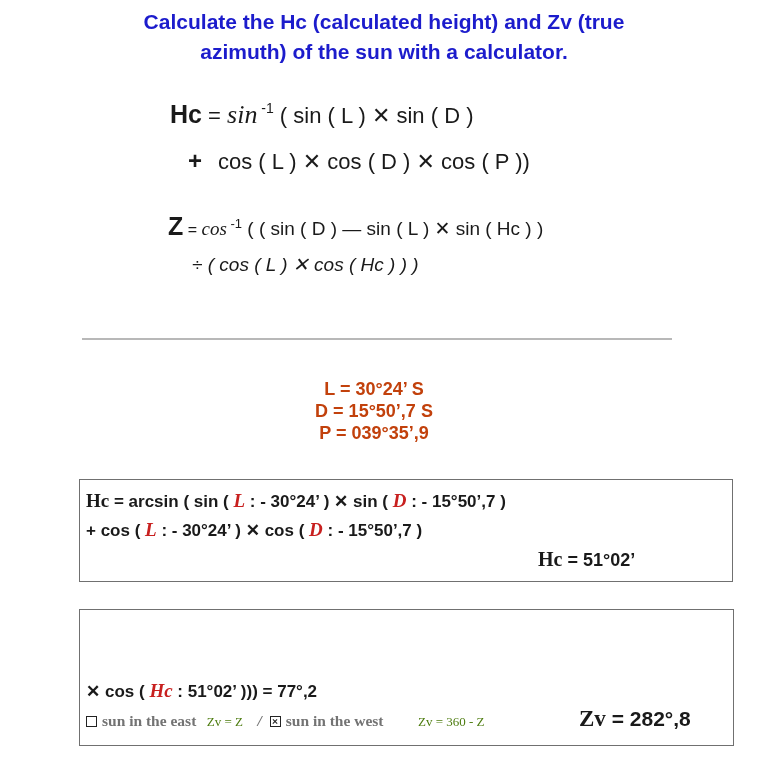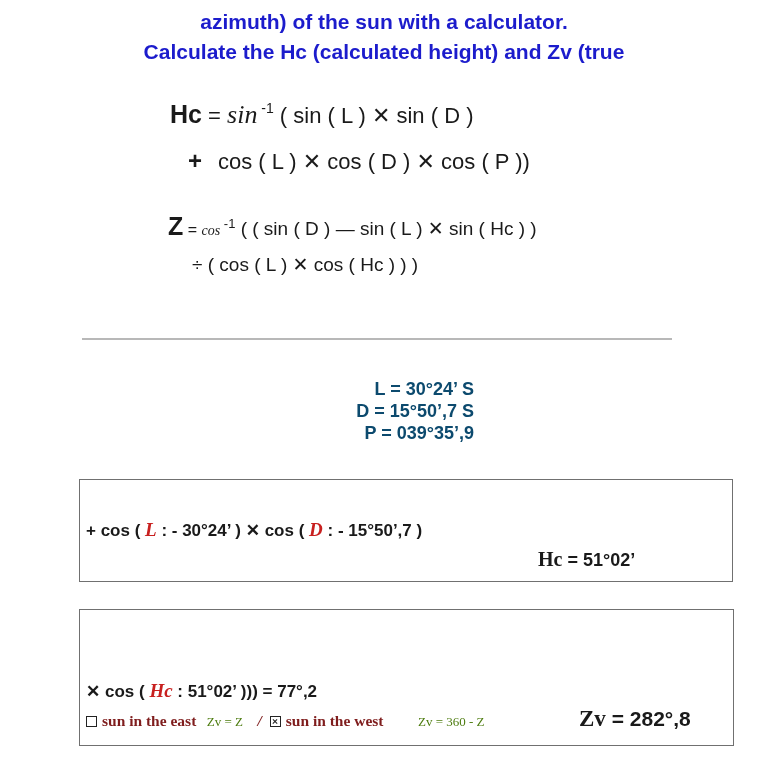--- a/index.html
+++ b/index.html
@@ -5,61 +5,64 @@
   html, body { margin:0; padding:0; background:#ffffff; }
   body { width:768px; height:764px; position:relative; overflow:hidden;
          font-family:"Liberation Sans", sans-serif; color:#1a1a1a; }
   .abs { position:absolute; white-space:nowrap; }
   .title { color:#1c1ccc; font-weight:bold; font-size:21px; line-height:30px; text-align:center; }
   .f1 { font-size:22px; }
   .ser-it { font-family:"Liberation Serif", serif; font-style:italic; }
   .ser { font-family:"Liberation Serif", serif; }
   .sup { font-size:14px; vertical-align:super; position:relative; top:-2px; }
   .bigH { font-weight:bold; font-size:25px; }
-  .given { color:#0c4a6e; font-weight:bold; font-size:18px; text-align:right; line-height:22px; }
+  .given { color:#c2410c; font-weight:bold; font-size:18px; text-align:center; line-height:22px; }
   .box { position:absolute; border:1.5px solid #707070; background:#fff; }
   .bline { font-weight:bold; font-size:17px; line-height:26px; white-space:nowrap; }
   .var { color:#c8201f; font-family:"Liberation Serif", serif; font-style:italic; font-weight:bold; font-size:19px; }
   .hr { position:absolute; left:82px; top:338px; width:590px; height:2px; background:#b8b8b8; }
-  .foot { font-family:"Liberation Serif", serif; font-weight:bold; font-size:15.5px; color:#7f1d1d; }
+  .foot { font-family:"Liberation Serif", serif; font-weight:bold; font-size:15.5px; color:#737373; }
   .small { font-family:"Liberation Serif", serif; font-size:13px; color:#4d7c0f; }
   .cb { display:inline-block; width:11px; height:11px; border:1.5px solid #222; box-sizing:border-box; vertical-align:-1px; margin-right:5px; position:relative; }
   .cb.x::before, .cb.x::after { content:""; position:absolute; left:1px; top:3.5px; width:6px; height:1.2px; background:#222; }
   .cb.x::before { transform:rotate(45deg); }
   .cb.x::after { transform:rotate(-45deg); }
 </style>
 </head>
 <body>
 
 <div class="abs title" style="left:0; width:768px; top:7px;">
+  <div>Calculate the Hc (calculated height) and Zv (true</div>
   <div style="padding-left:0px;">azimuth) of the sun with a calculator.</div>
-  <div>Calculate the Hc (calculated height) and Zv (true</div>
 </div>
 
 <div class="abs f1" style="left:170px; top:100px;">
   <span class="bigH">Hc</span><span> = </span><span class="ser-it" style="font-size:26px;margin-top:28px;">sin</span><span class="sup"> -1</span><span> ( sin ( L ) ✕ sin ( D )</span>
 </div>
 <div class="abs f1" style="left:188px; top:147px;">
   <span style="font-weight:bold; font-size:24px; margin-right:16px;">+</span><span>cos ( L ) ✕ cos ( D ) ✕ cos ( P ))</span>
 </div>
 
 <div class="abs" style="left:168px; top:212px; font-size:19px;">
-  <span style="font-weight:bold; font-size:25px;">Z</span><span style="font-size:16px;"> = </span><span class="ser-it" style="font-size:14px;">cos</span><span style="font-size:13px; position:relative; top:-7px;"> -1</span><span> ( ( sin ( D ) — sin ( L ) ✕ sin ( Hc ) )</span>
+  <span style="font-weight:bold; font-size:25px;">Z</span><span style="font-size:16px;"> = </span><span class="ser-it" style="font-size:19px;">cos</span><span style="font-size:13px; position:relative; top:-7px;"> -1</span><span> ( ( sin ( D ) — sin ( L ) ✕ sin ( Hc ) )</span>
 </div>
-<div class="abs" style="left:192px; top:253px; font-size:19px;">÷ ( cos  ( L ) ✕ cos ( Hc ) ) )</div>
+<div class="abs" style="left:192px; top:253px; font-size:19px;font-style:italic;">÷ ( cos  ( L ) ✕ cos ( Hc ) ) )</div>
 
 <div class="hr"></div>
 
 <div class="abs given" style="left:274px; width:200px; top:378px;">
   <div>L = 30°24’ S</div>
   <div>D = 15°50’,7 S</div>
   <div>P = 039°35’,9</div>
 </div>
 
 <div class="box" style="left:79px; top:479px; width:652px; height:101px;">
+  <div class="bline" style="position:absolute; left:6px; top:8px;">
+    <span class="ser" style="font-size:19px;">Hc</span><span> = arcsin ( sin ( </span><span class="var">L</span><span> : - 30°24’ )  ✕  sin ( </span><span class="var">D</span><span> : - 15°50’,7 )</span>
+  </div>
   <div class="bline" style="position:absolute; left:6px; top:37px;">
     <span>+ cos ( </span><span class="var">L</span><span> : - 30°24’ )  ✕  cos ( </span><span class="var">D</span><span> : - 15°50’,7  )</span>
   </div>
   <div class="bline" style="position:absolute; left:458px; top:66px;">
     <span class="ser" style="font-size:20px;">Hc</span><span style="font-size:18px;"> = 51°02’</span>
   </div>
 </div>
 
 <div class="box" style="left:79px; top:609px; width:653px; height:135px;">
   <div class="bline" style="position:absolute; left:6px; top:68px;">

